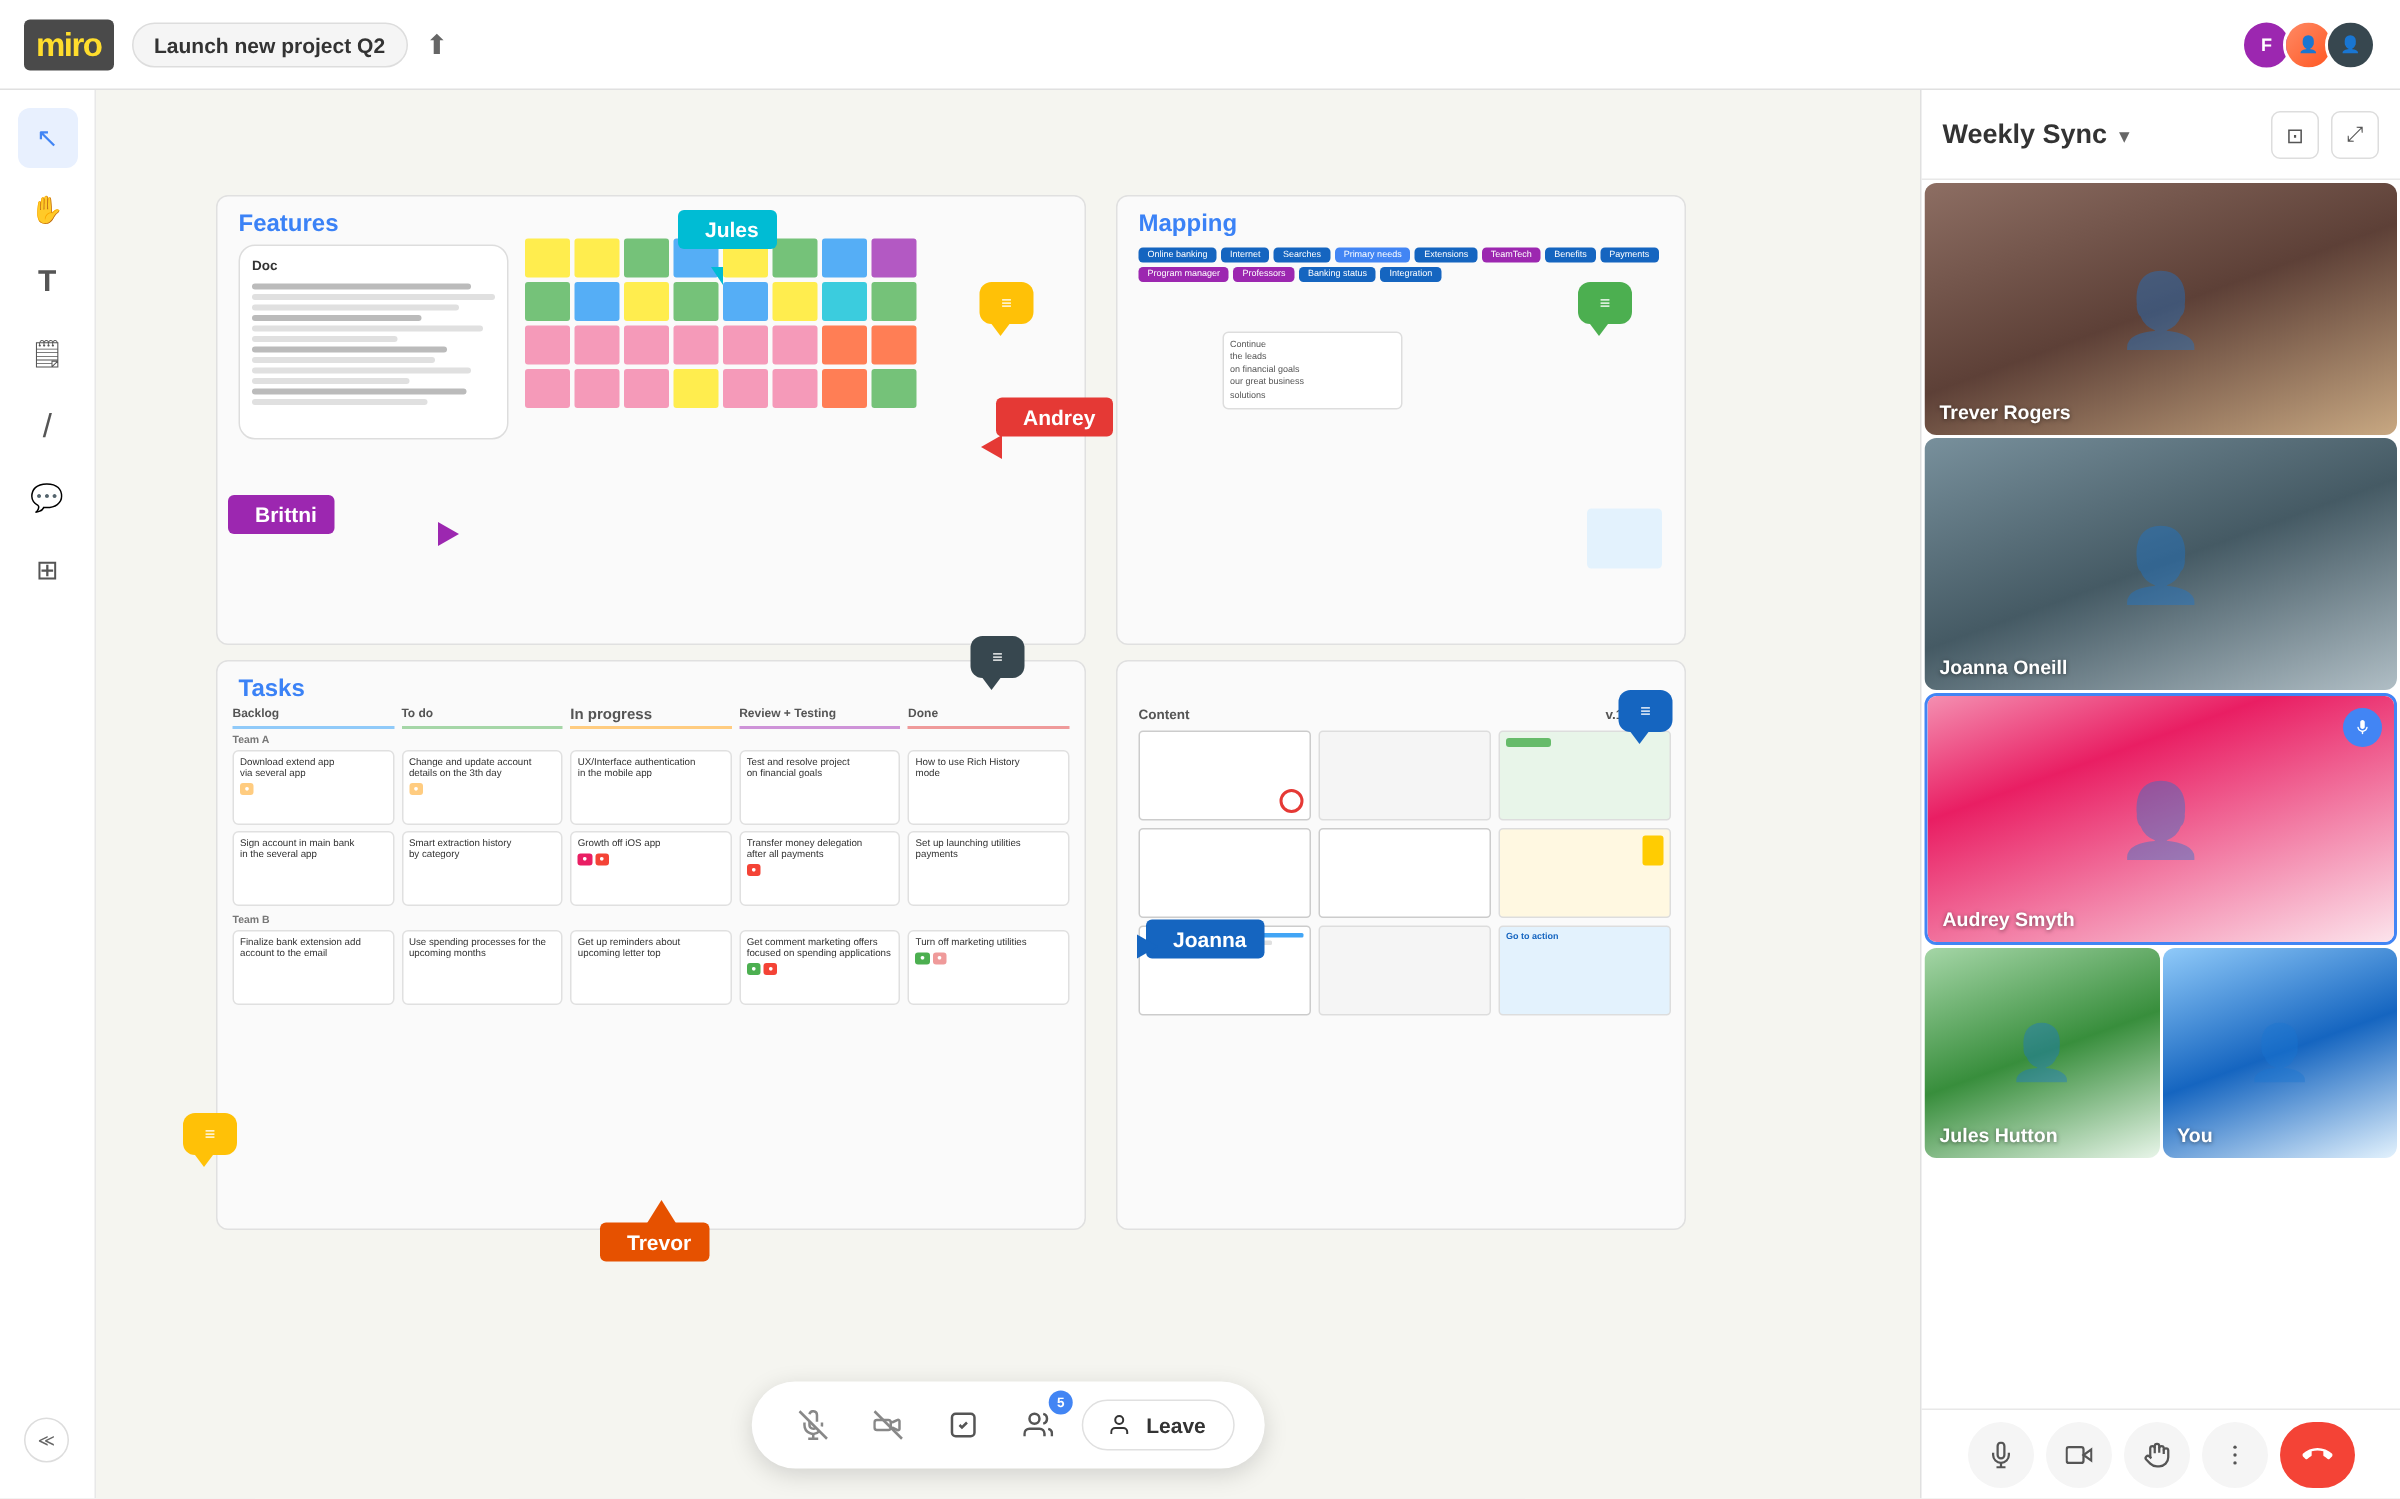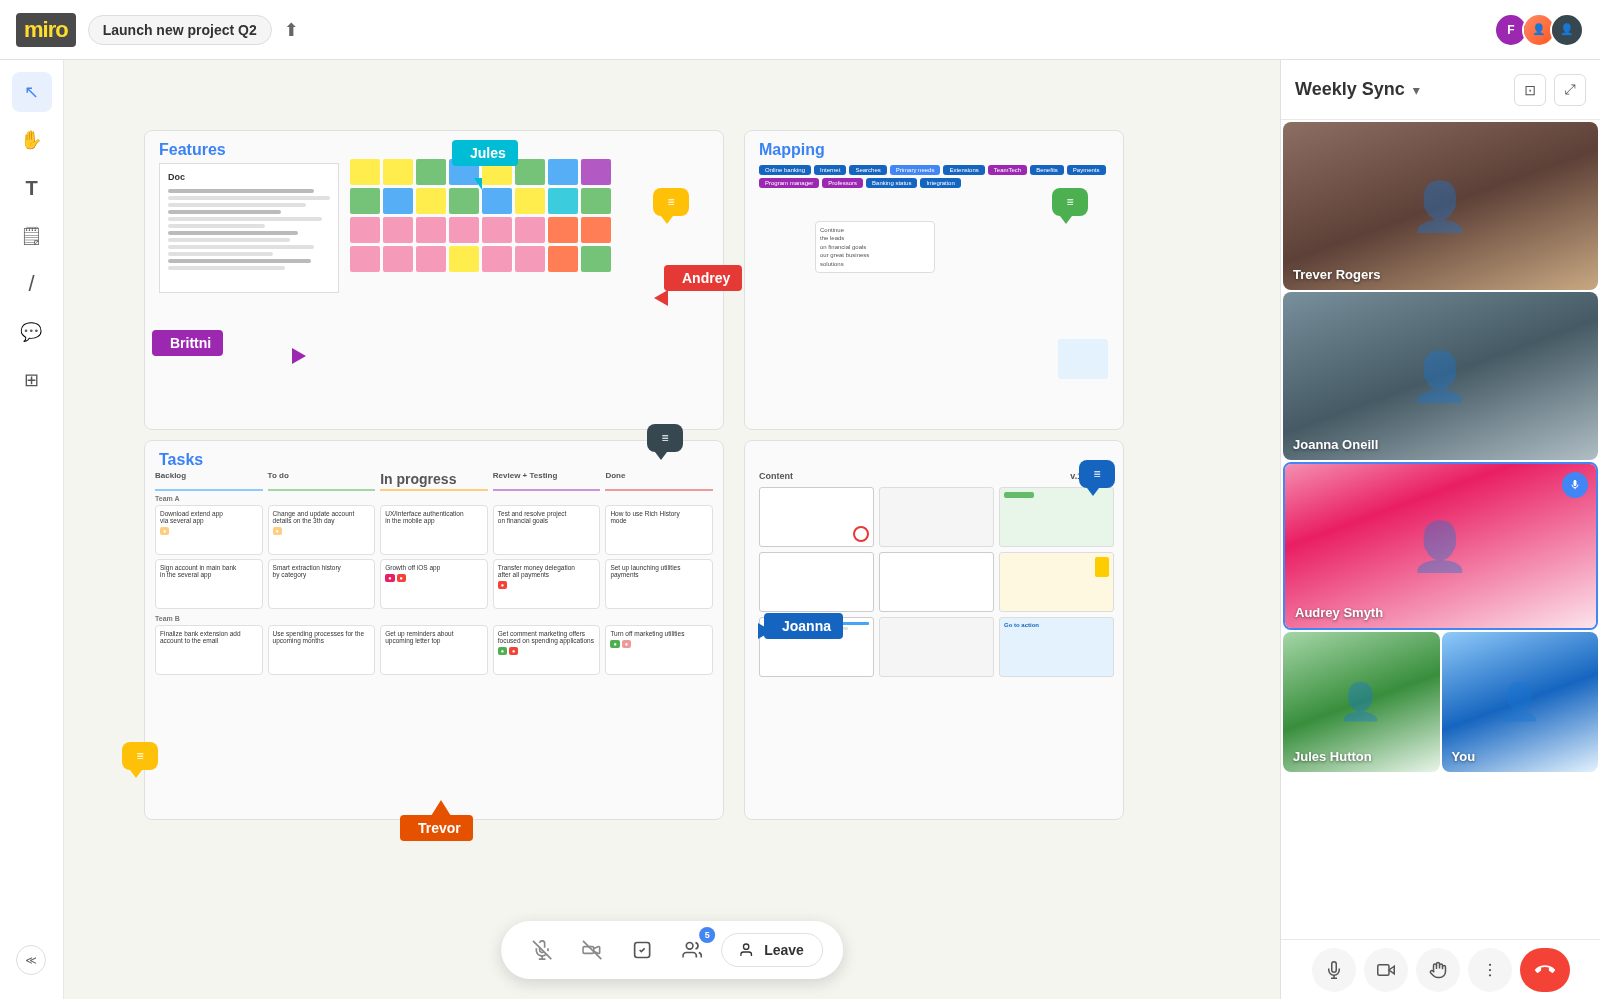--- a/index.html
+++ b/index.html
@@ -614,21 +614,21 @@
     <button class="tool-btn" style="font-size:12px;letter-spacing:1px;">•••</button>
 
     <div class="collapse-btn">≪</div>
   </div>
 
   <div class="board-canvas">
 
     <div class="board-section sec-features">
       <div class="section-label">Features</div>
 
-      <div style="position:absolute;left:14px;top:32px;width:180px;height:130px;background:#fff;border:1px solid #ddd;border-radius:0;overflow:hidden;">
+      <div style="position:absolute;left:14px;top:32px;width:180px;height:130px;background:#fff;border:1px solid #ddd;border-radius:11px;overflow:hidden;">
         <div class="doc-lines">
           <div style="font-size:9px;font-weight:600;color:#333;margin-bottom:4px;">Doc</div>
           <div class="doc-line dark" style="width:90%"></div>
           <div class="doc-line" style="width:100%"></div>
           <div class="doc-line" style="width:85%"></div>
           <div class="doc-line dark" style="width:70%"></div>
           <div class="doc-line" style="width:95%"></div>
           <div class="doc-line" style="width:60%"></div>
           <div class="doc-line dark" style="width:80%"></div>
           <div class="doc-line" style="width:75%"></div>
@@ -676,21 +676,21 @@
     </div>
 
     <div class="board-section sec-tasks">
       <div class="section-label">Tasks</div>
 
       <div style="position:absolute;left:10px;top:30px;right:10px;bottom:10px;">
 
         <div style="display:flex;gap:5px;margin-bottom:4px;">
           <div style="flex:1;font-size:8px;font-weight:700;color:#555;border-bottom:2px solid #90caf9;padding-bottom:2px;">Backlog</div>
           <div style="flex:1;font-size:8px;font-weight:700;color:#555;border-bottom:2px solid #a5d6a7;padding-bottom:2px;">To do</div>
-          <div style="flex:1;font-size:14px;font-weight:700;color:#555;border-bottom:2px solid #ffcc80;padding-bottom:2px;">In progress</div>
+          <div style="flex:1;font-size:10px;font-weight:700;color:#555;border-bottom:2px solid #ffcc80;padding-bottom:2px;">In progress</div>
           <div style="flex:1;font-size:8px;font-weight:700;color:#555;border-bottom:2px solid #ce93d8;padding-bottom:2px;">Review + Testing</div>
           <div style="flex:1;font-size:8px;font-weight:700;color:#555;border-bottom:2px solid #ef9a9a;padding-bottom:2px;">Done</div>
         </div>
 
         <div style="font-size:7px;font-weight:600;color:#777;margin-bottom:3px;">Team A</div>
 
         <div style="display:flex;gap:5px;margin-bottom:4px;">
           <div style="flex:1;background:#fff;border:1px solid #e0e0e0;border-radius:4px;padding:4px;min-height:50px;font-size:6.5px;color:#333;">
             Download extend app<br>via several app
             <div style="margin-top:3px;display:flex;gap:2px;">

